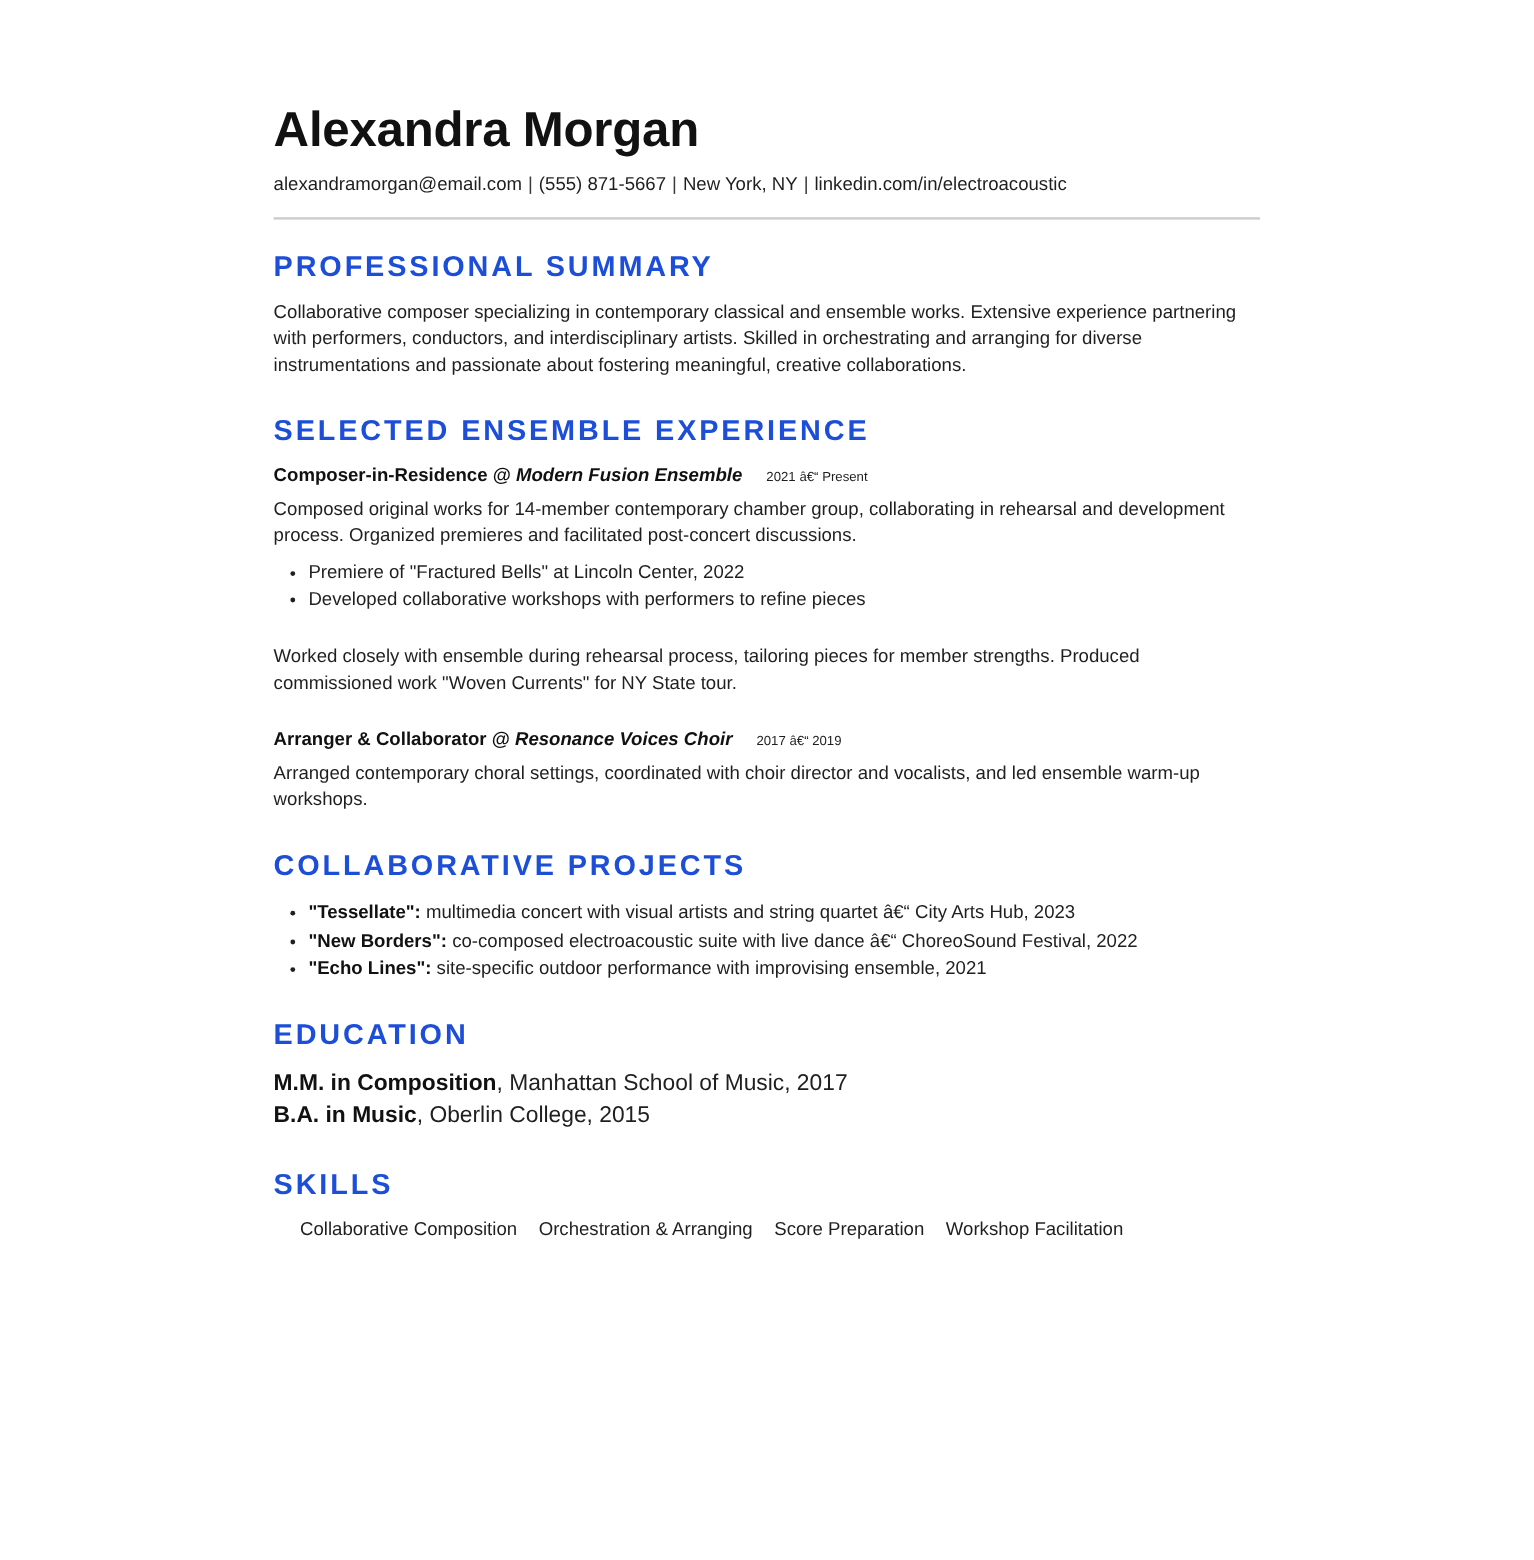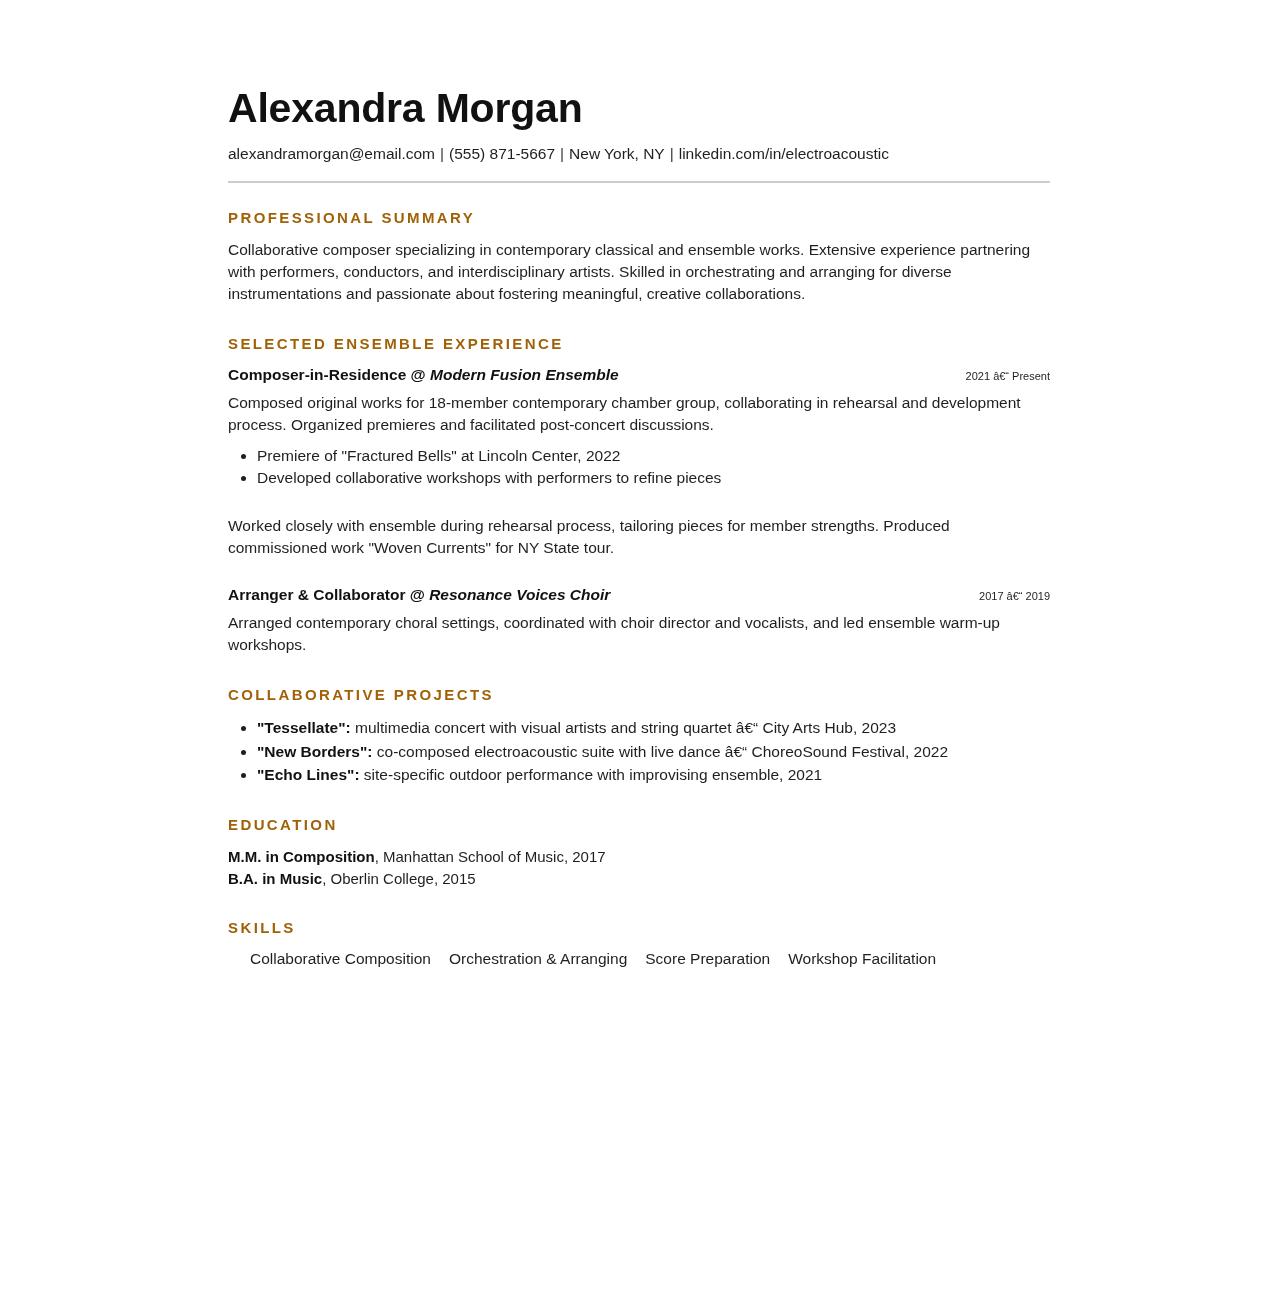--- a/index.html
+++ b/index.html
@@ -48,40 +48,39 @@
     height: 2px;
     background: #cccccc;
     width: 822px;
     margin: 0 0 26px 0;
   }
 
   
   .section { margin: 0 0 30px 0; }
   .section:last-child { margin-bottom: 0; }
   .section-title {
-    font-size: 15px;
+    font-size: 24px;
     font-weight: bold;
     letter-spacing: 2.4px;
     text-transform: uppercase;
-    color: #a16207;
+    color: #1d4ed8;
     margin: 0 0 13px 0;
   }
   .para {
     font-size: 15.5px;
     line-height: 1.42;
     margin: 0;
     color: #1f1f1f;
   }
 
   
   .job { margin: 0 0 26px 0; }
   .job:last-child { margin-bottom: 0; }
   .job-head {
     display: flex;
-    justify-content: space-between;
     align-items: baseline;
     margin: 0 0 7px 0;
     gap: 20px;
   }
   .job-title {
     font-size: 15.5px;
     font-weight: bold;
     color: #111111;
     line-height: 1.3;
   }
@@ -121,21 +120,21 @@
   }
   ul.projects li {
     font-size: 15.5px;
     line-height: 1.5;
     color: #1f1f1f;
   }
   ul.projects li b { color: #111111; }
 
   
   .edu-line {
-    font-size: 15px;
+    font-size: 19px;
     line-height: 1.42;
     color: #1f1f1f;
     margin: 0;
   }
   .edu-line b { color: #111111; }
 
   
   .skills-rows { padding-left: 22px; }
   .skill-row {
     margin: 0 0 22px 0;
@@ -171,21 +170,21 @@
     </div>
 
     <div class="section">
       <div class="section-title">SELECTED ENSEMBLE EXPERIENCE</div>
 
       <div class="job">
         <div class="job-head">
           <div class="job-title"><span>Composer-in-Residence @ </span><span class="org">Modern Fusion Ensemble</span></div>
           <div class="job-dates">2021 â€“ Present</div>
         </div>
-        <p class="job-desc">Composed original works for 18-member contemporary chamber group, collaborating in rehearsal and development process. Organized premieres and facilitated post-concert discussions.</p>
+        <p class="job-desc">Composed original works for 14-member contemporary chamber group, collaborating in rehearsal and development process. Organized premieres and facilitated post-concert discussions.</p>
         <ul class="bullets">
           <li>Premiere of "Fractured Bells" at Lincoln Center, 2022</li>
           <li>Developed collaborative workshops with performers to refine pieces</li>
         </ul>
       </div>
 
       <div class="job">
         <p class="job-desc">Worked closely with ensemble during rehearsal process, tailoring pieces for member strengths. Produced commissioned work "Woven Currents" for NY State tour.</p>
       </div>
 

